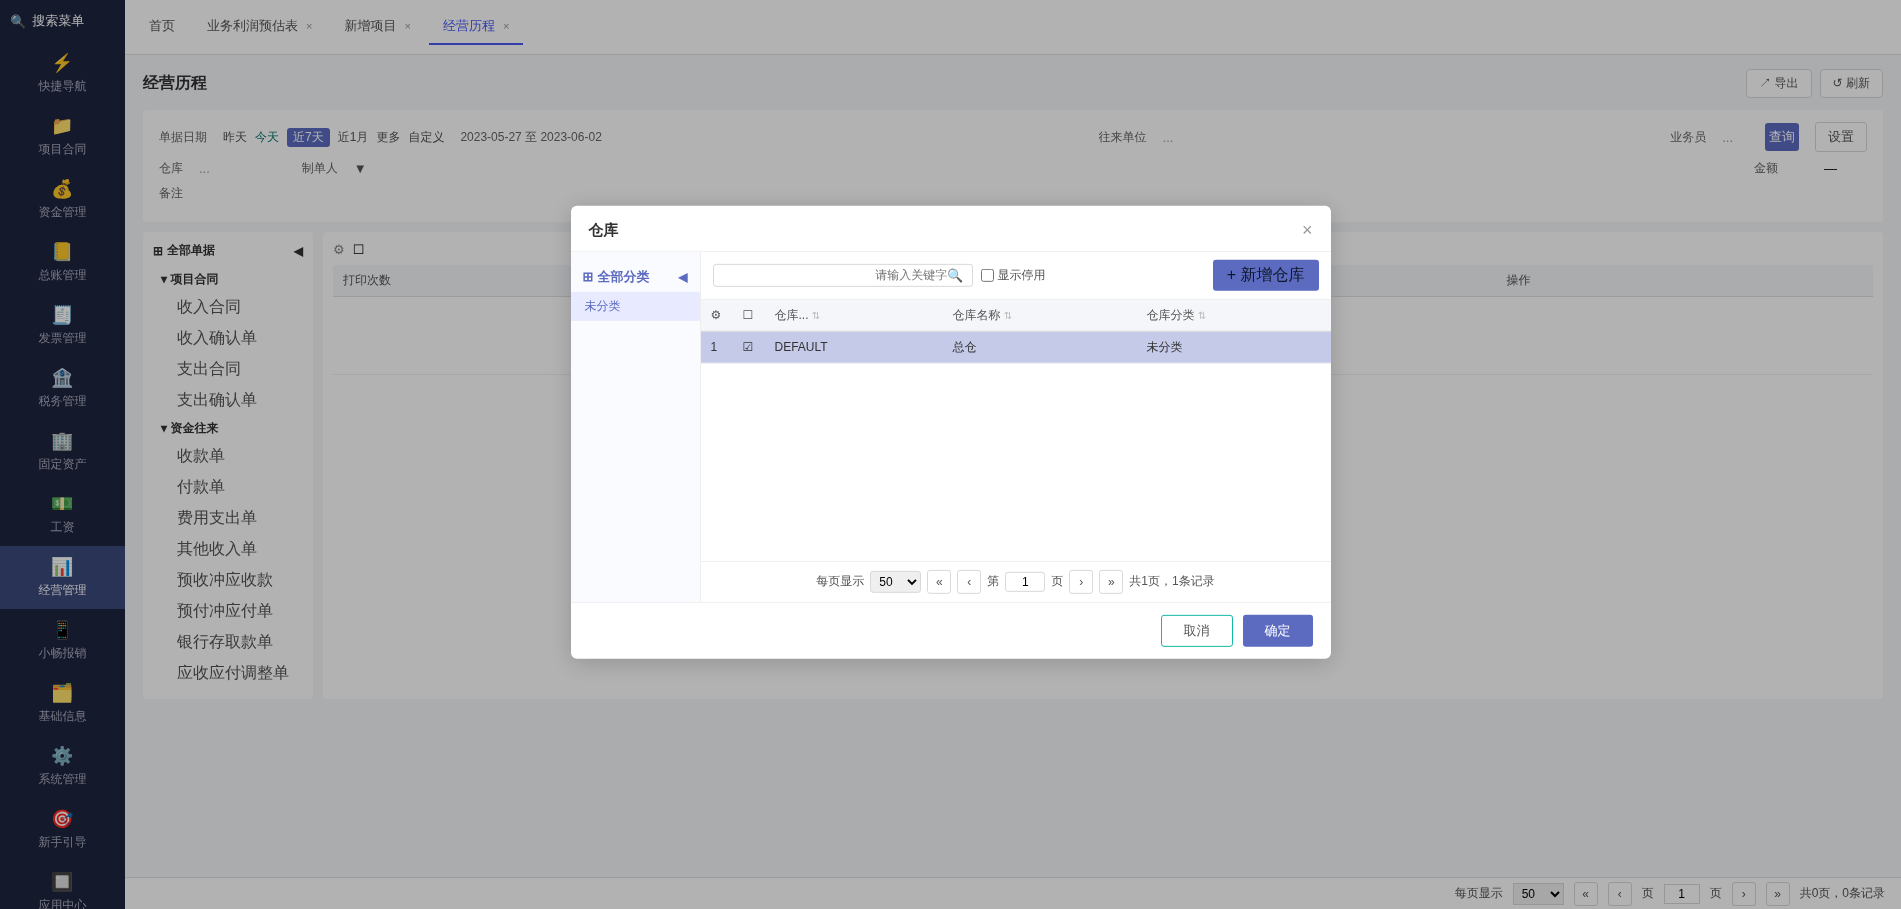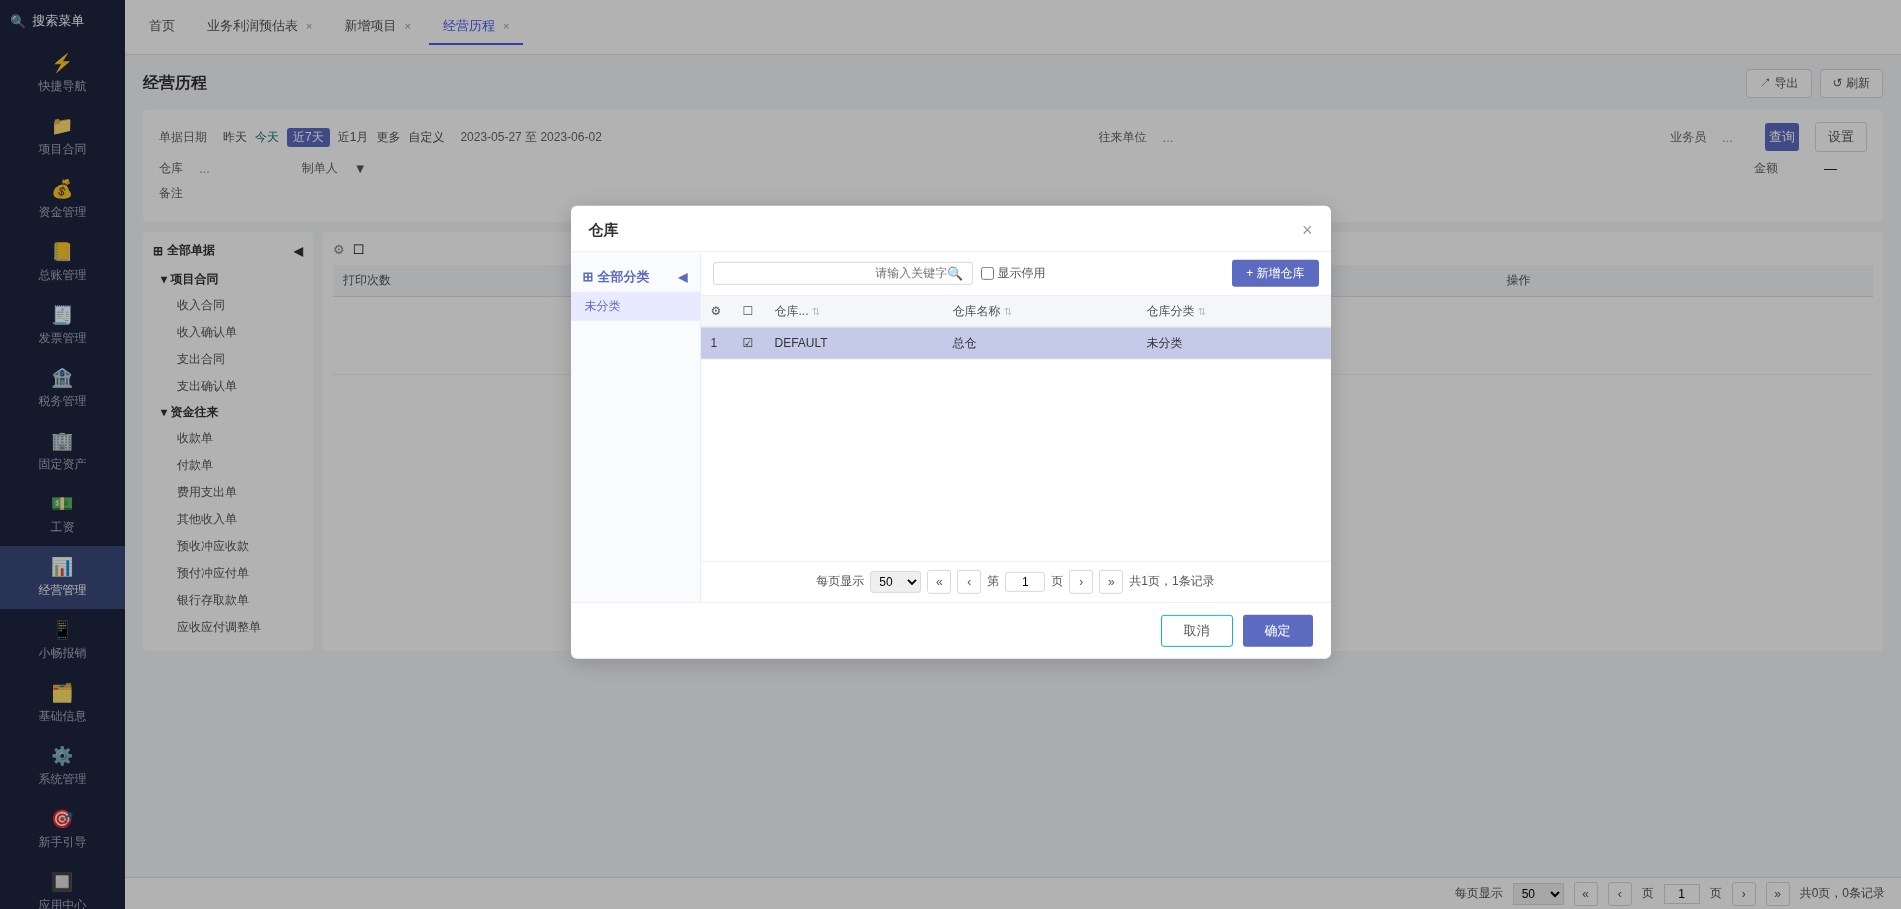--- a/index.html
+++ b/index.html
@@ -81,21 +81,21 @@
     .table-area { background: #fff; border-radius: 4px; padding: 10px; }
 
     
     .content-layout { display: flex; gap: 10px; }
     .left-panel { width: 170px; min-width: 170px; background: #fff; border-radius: 4px; padding: 10px; }
     .left-panel-header {
       font-size: 12px; color: #333; font-weight: bold; margin-bottom: 8px;
       display: flex; align-items: center; gap: 4px;
     }
     .left-panel-item {
-      padding: 5px 8px; font-size: 12px; color: #555; cursor: pointer; border-radius: 3px;
+      padding: 5px 8px; font-size: 16px; color: #555; cursor: pointer; border-radius: 3px;
     }
     .left-panel-group { font-size: 12px; color: #333; padding: 4px 8px; font-weight: bold; cursor: pointer; }
     .left-panel-sub { padding-left: 16px; }
 
     
     .overlay {
       position: fixed; left: 0; top: 0; width: 100vw; height: 100vh;
       background: rgba(0,0,0,0.3); z-index: 100;
     }
 
@@ -137,22 +137,22 @@
     }
     .search-box {
       display: flex; align-items: center; border: 1px solid #d9d9d9; border-radius: 3px;
       padding: 3px 8px; flex: 1; max-width: 260px; background: #fff;
     }
     .search-box input {
       border: none; outline: none; font-size: 12px; width: 100%; color: #7f1d1d; text-align: right;
     }
     .checkbox-label { display: flex; align-items: center; gap: 4px; font-size: 12px; color: #555; }
     .btn-add-warehouse {
-      background: #5c6bc0; color: #ffffff; border: none; padding: 5px 14px;
-      border-radius: 3px; cursor: pointer; font-size: 12px; margin-left: auto;
+      background: #5c6bc0; color: #0f172a; border: none; padding: 5px 14px;
+      border-radius: 3px; cursor: pointer; font-size: 16px; margin-left: auto;
     }
 
     
     .dialog-table { flex: 1; overflow-y: auto; }
     table { width: 100%; border-collapse: collapse; font-size: 12px; }
     th {
       background: #f5f6fa; text-align: left; padding: 7px 10px;
       border-bottom: 1px solid #e0e0e0; color: #555; font-weight: normal;
       white-space: nowrap;
     }

